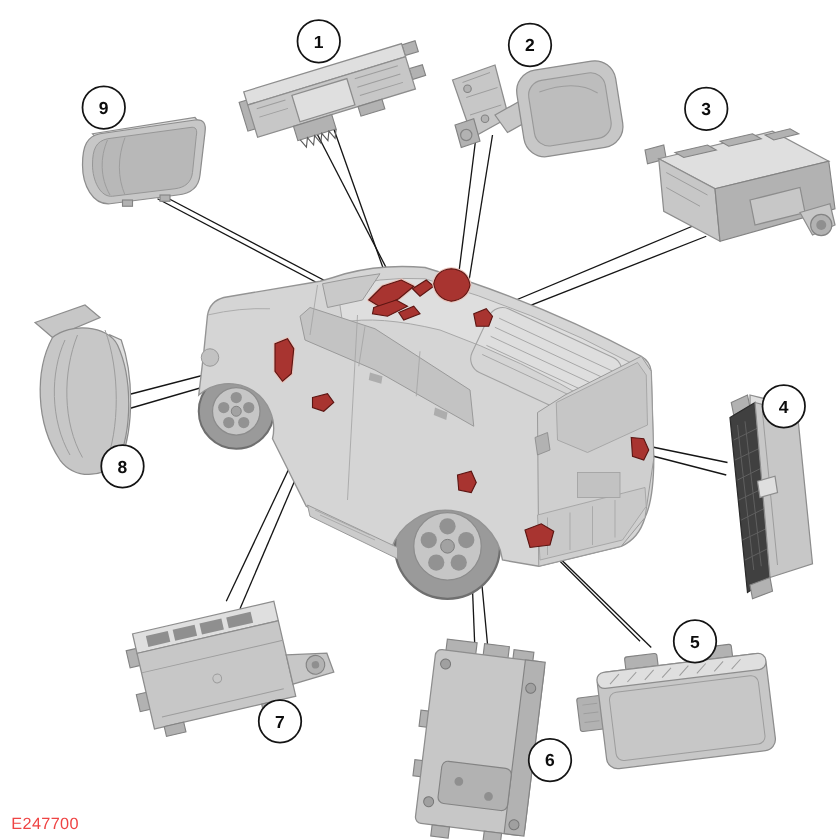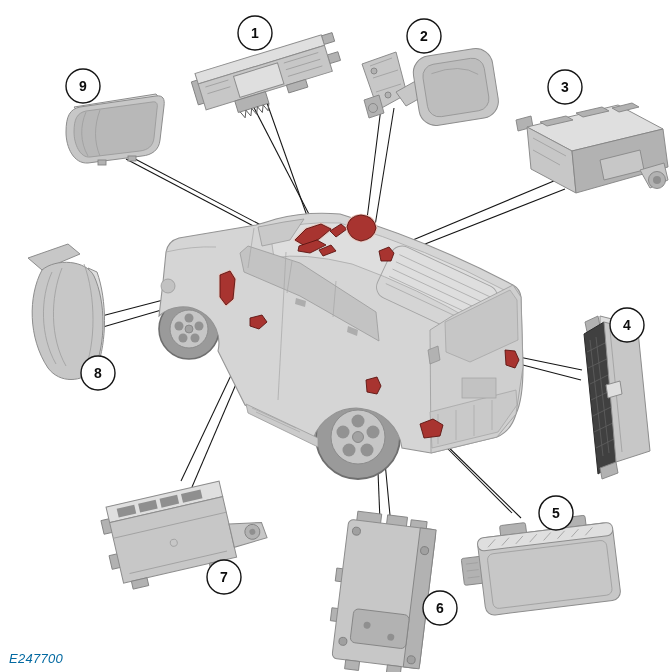--- a/index.html
+++ b/index.html
@@ -4,21 +4,21 @@
 <style>
   html,body{margin:0;padding:0;background:#fff;}
   .stage{
     position:relative;width:672px;height:672px;
     background:var(--background,#fff);
     font-family:"Liberation Sans",sans-serif;
     overflow:hidden;
   }
   .figure-code{
     position:absolute;left:9px;top:651px;
-    font-size:13px;color:#0369a1;letter-spacing:.3px;font-style:italic;
+    font-size:13px;color:#ef4444;letter-spacing:.3px;
   }
   svg{display:block;}
   
   .b1{fill:#d5d5d5;stroke:#949494;stroke-width:1.1;}
   .b2{fill:#c7c7c7;stroke:#8d8d8d;stroke-width:1;}
   .b3{fill:#b2b2b2;stroke:#838383;stroke-width:.9;}
   .b4{fill:#dfdfdf;stroke:#8d8d8d;stroke-width:1;}
   .dk{fill:#404040;stroke:#2b2b2b;stroke-width:1;}
   .dt{fill:none;stroke:#9d9d9d;stroke-width:.8;}
   .dt2{fill:none;stroke:#a6a6a6;stroke-width:.7;}

